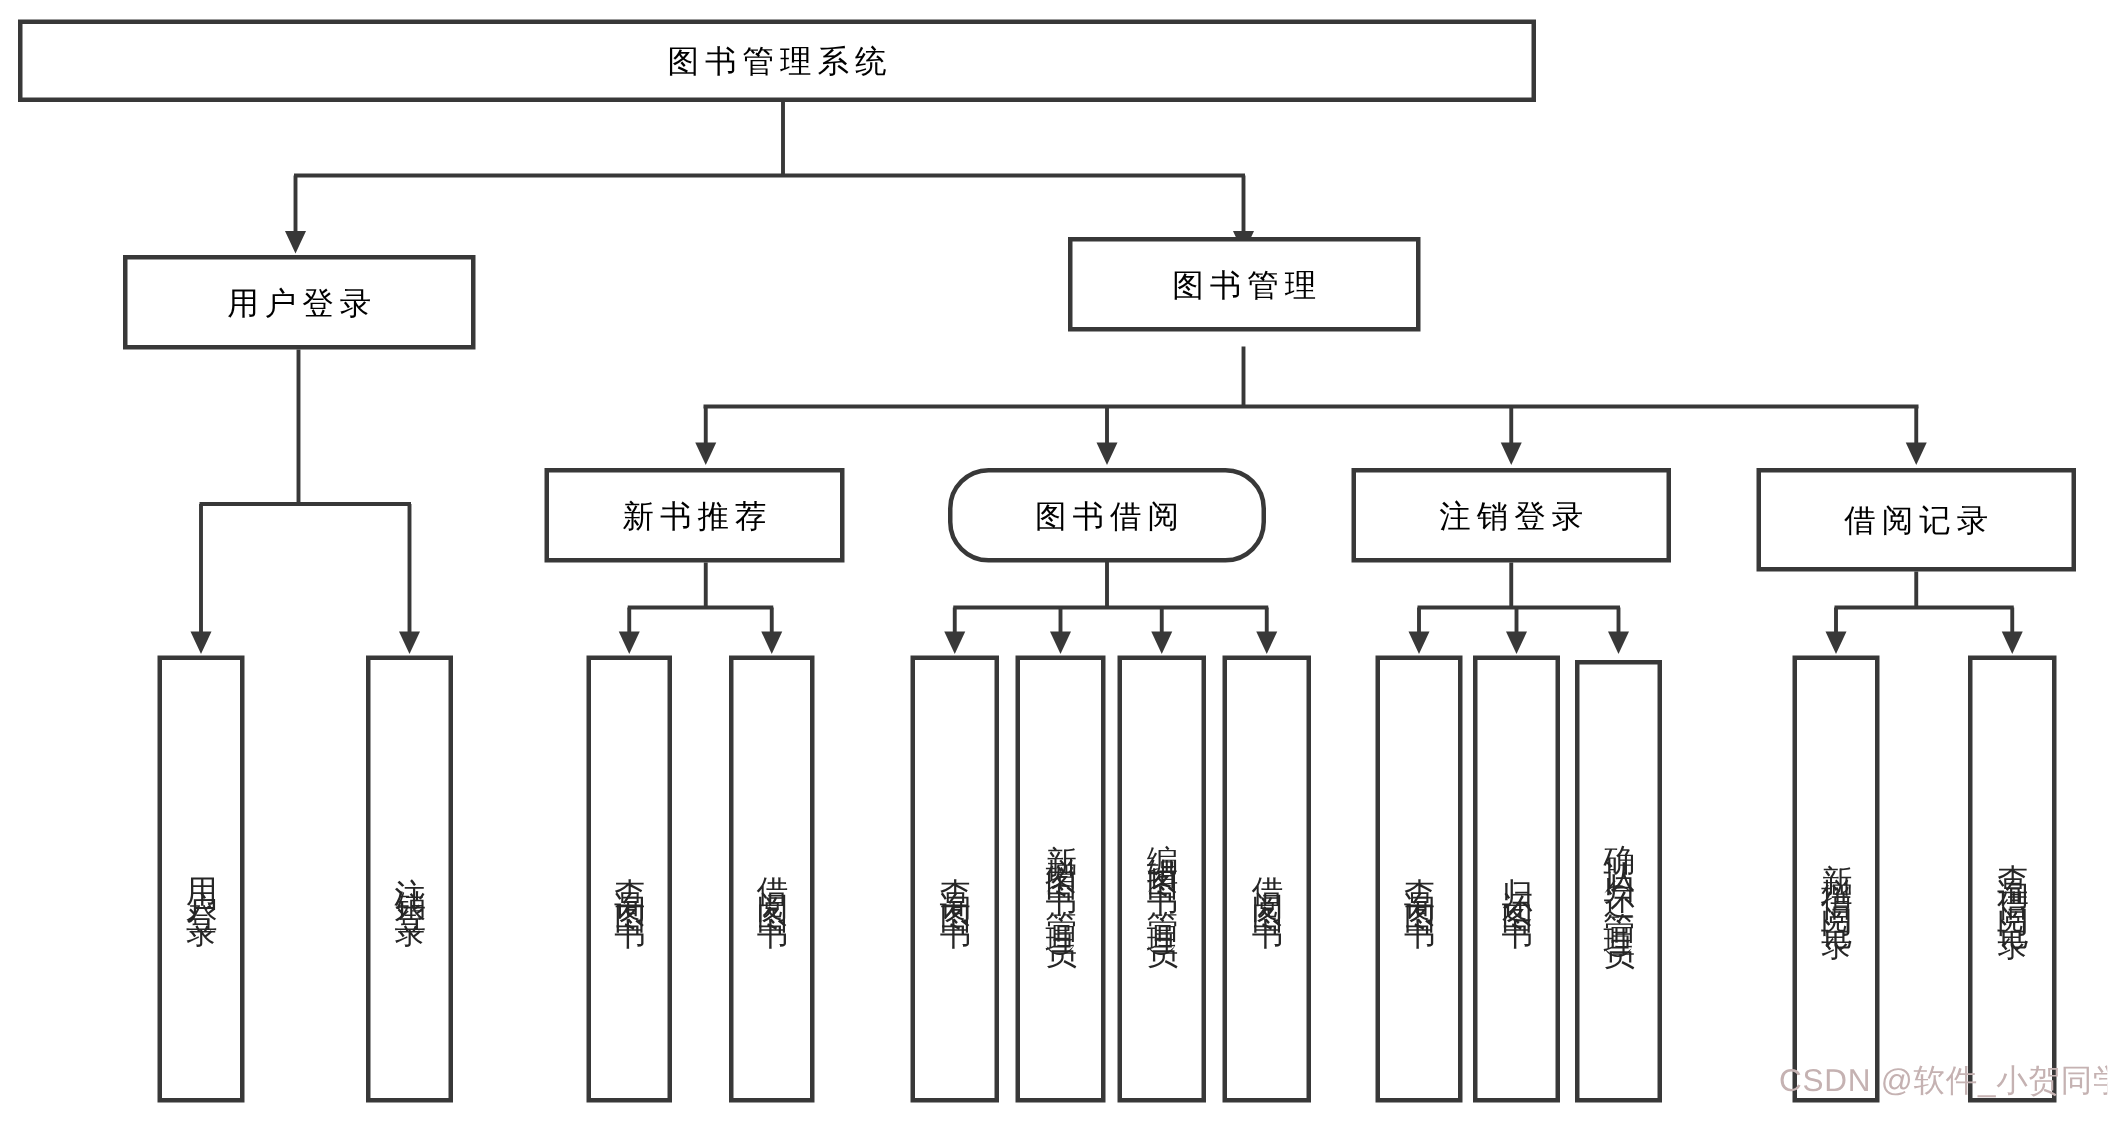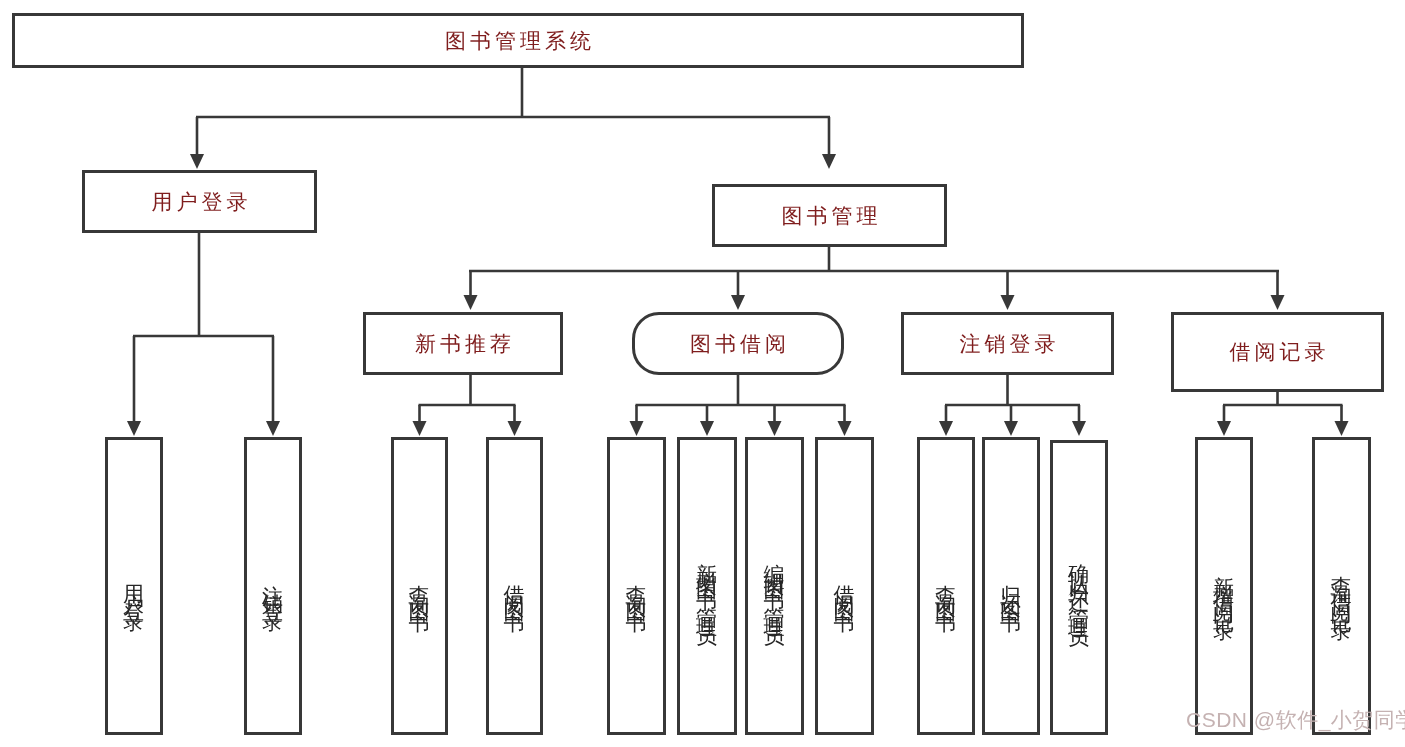--- a/index.html
+++ b/index.html
@@ -11,21 +11,21 @@
     overflow:hidden;
   }
   #wires{position:absolute;left:0;top:0;width:1405px;height:747px;pointer-events:none;}
   #wires line{stroke:#383838;stroke-width:2.6;}
   #wires polygon{fill:#383838;}
   .hbox{
     position:absolute;box-sizing:border-box;
     border:3px solid #383838;background:#ffffff;
     display:flex;align-items:center;justify-content:center;
     font-size:21px;letter-spacing:4px;text-indent:4px;
-    color:#7f1d1d;white-space:nowrap;
+    color:#000000;white-space:nowrap;
   }
   .vbox{
     position:absolute;box-sizing:border-box;
     border:3px solid #383838;background:#ffffff;
     display:flex;align-items:center;justify-content:center;
   }
   .vtext{
     writing-mode:vertical-rl;text-orientation:mixed;
     font-size:21px;letter-spacing:9px;
     color:#262626;line-height:1;
@@ -113,26 +113,26 @@
       <line x1="1224" y1="405" x2="1224" y2="429"></line>
       <polygon points="1217,421 1231,421 1224,436"></polygon>
       <line x1="1341.5" y1="405" x2="1341.5" y2="429"></line>
       <polygon points="1334.5,421 1348.5,421 1341.5,436"></polygon>
     </g>
   </svg>
 
   <div class="hbox" style="left:12px;top:13px;width:1012px;height:55px;">图书管理系统</div>
 
   <div class="hbox" style="left:82px;top:170px;width:235px;height:63px;">用户登录</div>
-  <div class="hbox" style="left:712px;top:184px;width:235px;height:63px;">图书管理</div>
+  <div class="hbox" style="left:712px;top:158px;width:235px;height:63px;">图书管理</div>
 
   <div class="hbox" style="left:363px;top:312px;width:200px;height:63px;">新书推荐</div>
   <div class="hbox" style="left:632px;top:312px;width:212px;height:63px;border-radius:27px;">图书借阅</div>
   <div class="hbox" style="left:901px;top:312px;width:213px;height:63px;">注销登录</div>
-  <div class="hbox" style="left:1171px;top:312px;width:213px;height:80px;">借阅记录</div>
+  <div class="hbox" style="left:1171px;top:312px;width:213px;height:69px;">借阅记录</div>
 
   <div class="vbox" style="left:105px;top:437px;width:58px;height:298px;">
     <span class="vtext">用户登录</span>
   </div>
   <div class="vbox" style="left:244px;top:437px;width:58px;height:298px;">
     <span class="vtext">注销登录</span>
   </div>
 
   <div class="vbox" style="left:391px;top:437px;width:57px;height:298px;">
     <span class="vtext">查询图书</span>

